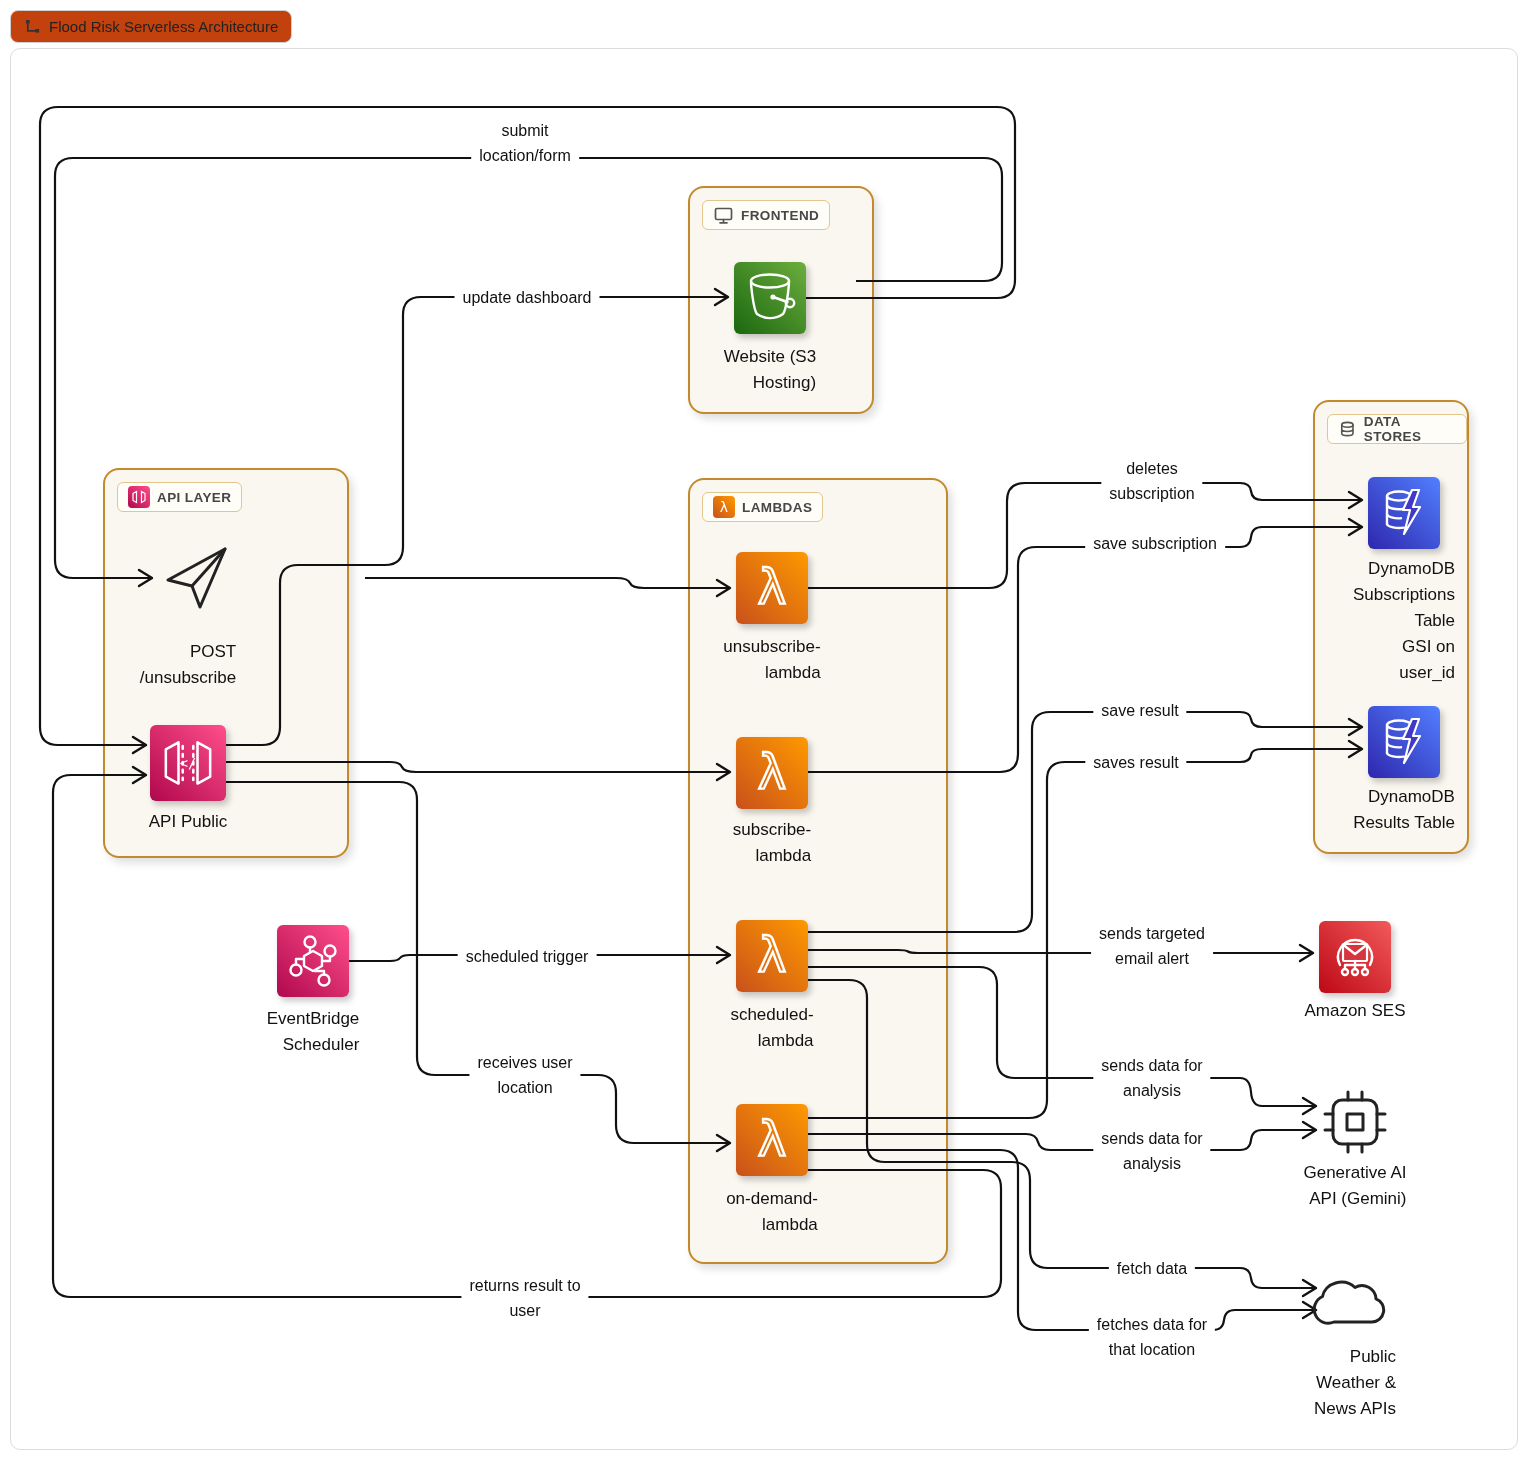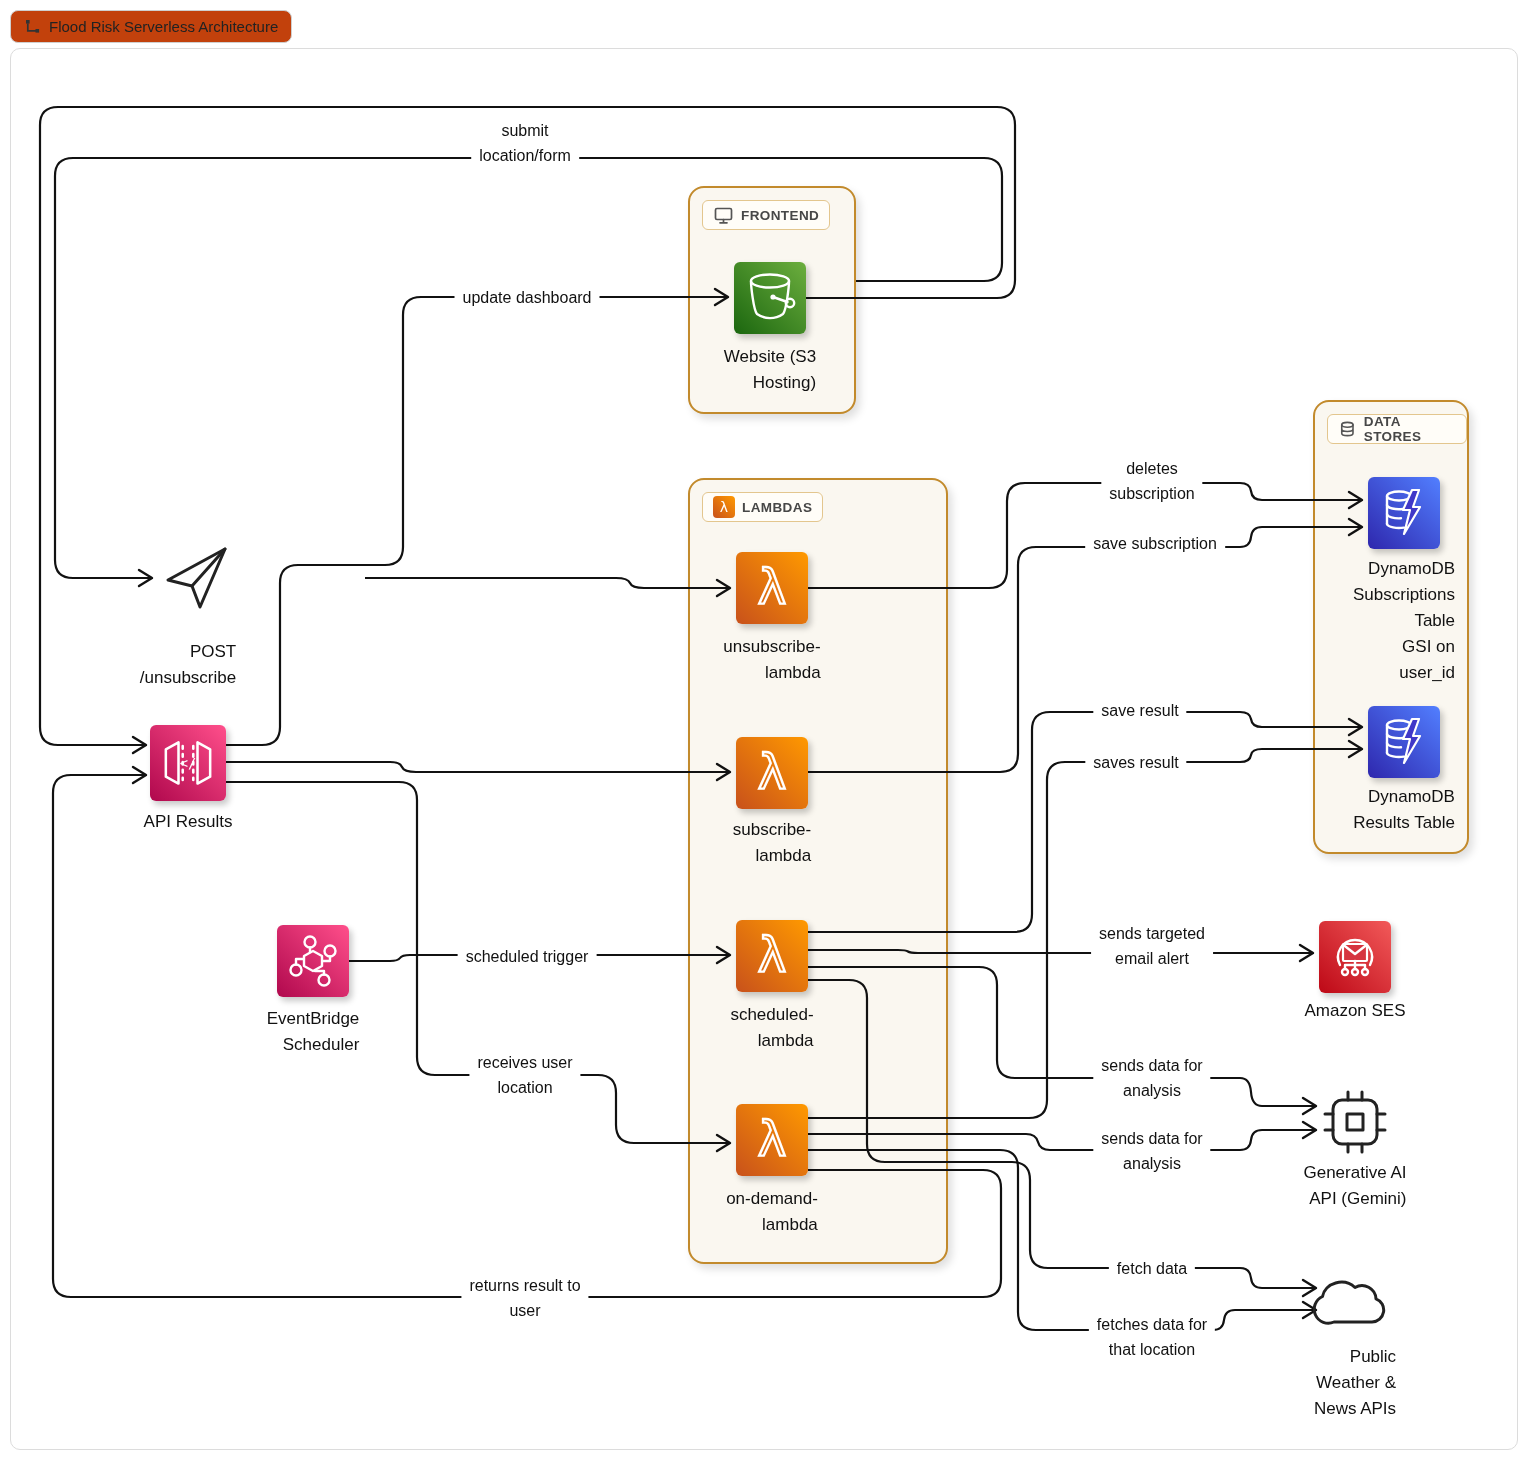--- a/index.html
+++ b/index.html
@@ -48,30 +48,40 @@
     <svg width="17" height="17" viewBox="0 0 17 17">
       <rect x="2" y="2" width="3.6" height="3.6" fill="#333"></rect>
       <path d="M3.8 5.6 V12.8 H12.6" fill="none" stroke="#333" stroke-width="1.7"></path>
       <rect x="11.5" y="11" width="3.6" height="3.6" fill="#333"></rect>
     </svg>
     <span>Flood Risk Serverless Architecture</span>
   </div>
 
   <div class="panel"></div>
 
-  <div class="group" style="left:688px;top:186px;width:168px;height:228px;">
+  <div class="group" style="left:688px;top:186px;width:186px;height:228px;">
     <div class="badge">
       <svg width="21" height="21" viewBox="0 0 21 21">
         <rect x="2.5" y="3.5" width="16" height="11" rx="1.5" class="gy"></rect>
         <path d="M10.5 14.5 V17 M7 17.8 H14" class="gy"></path>
       </svg>
       <span>FRONTEND</span>
     </div>
   </div>
 
+  <div class="group" style="left:103px;top:468px;width:246px;height:390px;">
+    <div class="badge">
+      <div class="mini g-pink">
+        <svg width="20" height="20" viewBox="0 0 20 20">
+            <path d="M4 6.5 L7.5 4.5 V15.5 L4 13.5 Z M16 6.5 L12.5 4.5 V15.5 L16 13.5 Z" fill="none" stroke="#fff" stroke-width="1.2"></path>
+          </svg>
+      </div>
+      <span>API LAYER</span>
+    </div>
+  </div>
 
   <div class="group" style="left:688px;top:478px;width:260px;height:786px;">
     <div class="badge">
       <div class="mini g-orange">
         <svg width="20" height="20" viewBox="0 0 20 20">
             <text x="10" y="15" font-size="14" text-anchor="middle" fill="#fff" font-family="DejaVu Sans">λ</text>
           </svg>
       </div>
       <span>LAMBDAS</span>
     </div>
@@ -158,21 +168,21 @@
 
   <div class="icon g-pink" style="left:150px;top:725px;width:76px;height:76px;">
     <svg viewBox="0 0 72 72">
       <path d="M15 23 L27 16.5 V55.5 L15 49 Z" class="wh"></path>
       <path d="M57 23 L45 16.5 V55.5 L57 49 Z" class="wh"></path>
       <path d="M31 20 V52" class="wh" stroke-dasharray="2.5 5" stroke-width="1.8"></path>
       <path d="M41 20 V52" class="wh" stroke-dasharray="2.5 5" stroke-width="1.8"></path>
       <text x="36" y="41" font-size="13" text-anchor="middle" fill="#fff" font-family="DejaVu Sans Mono">&lt;/</text>
     </svg>
   </div>
-  <div class="nlabel" style="left:188px;top:809px;">API Results</div>
+  <div class="nlabel" style="left:188px;top:809px;">API Public</div>
 
   <div class="icon g-orange" style="left:736px;top:552px;">
     <svg viewBox="0 0 72 72">
         <text x="36" y="52" font-size="48" text-anchor="middle" fill="none" stroke="#fff" stroke-width="2.4" font-family="DejaVu Sans">λ</text>
       </svg>
   </div>
   <div class="nlabel" style="left:772px;top:634px;">unsubscribe-
 lambda</div>
 
   <div class="icon g-orange" style="left:736px;top:737px;">

